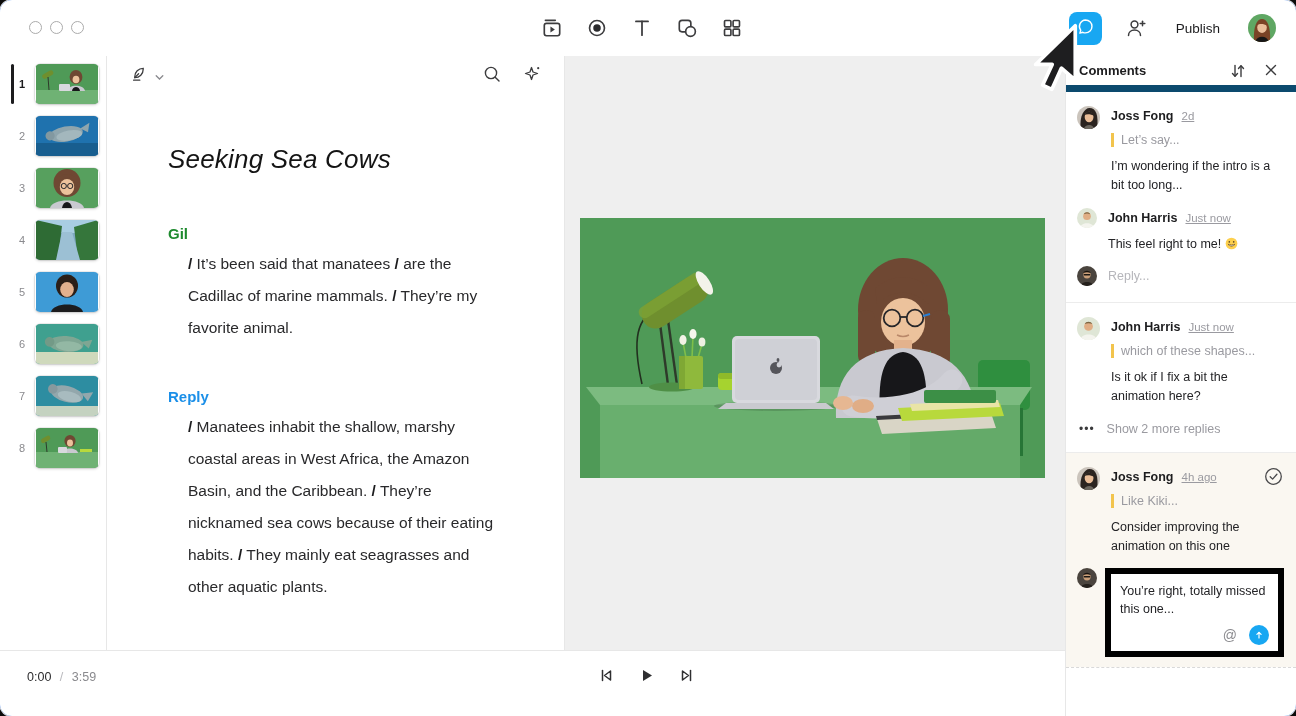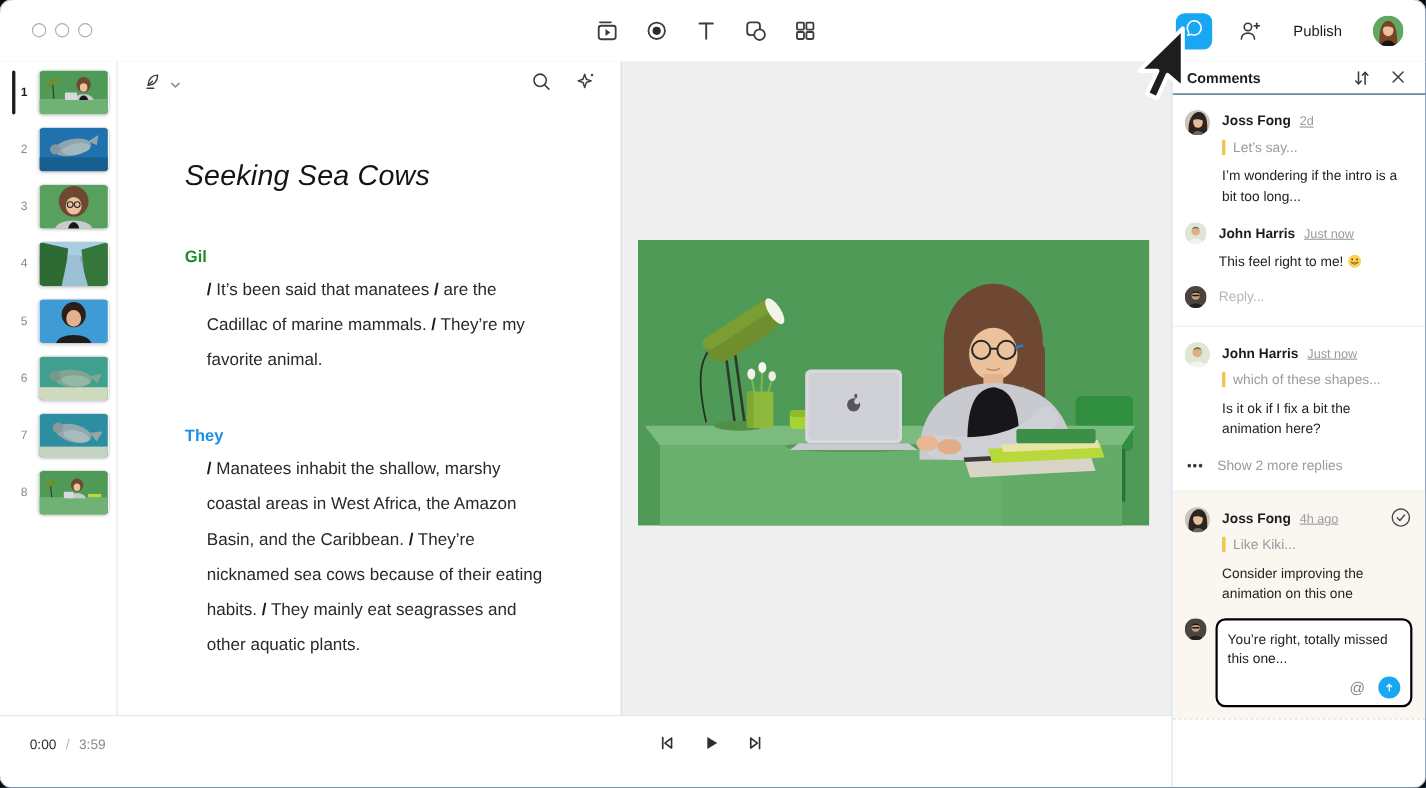--- a/index.html
+++ b/index.html
@@ -34,21 +34,21 @@
   .doc-title{font-size:26px;font-weight:500;color:#141414;letter-spacing:.2px;font-style:italic;}
   .block{width:336px;}
   .block .speaker{font-size:15px;font-weight:700;margin-bottom:6px;}
   .block .para{font-size:15.5px;line-height:32px;color:#29292b;margin-left:20px;}
   .block .para b{font-weight:700;color:#1c1c1e;}
   
   .canvas{position:absolute;left:565px;top:56px;width:500px;height:594px;background:#efefef;}
   .vframe{position:absolute;left:15px;top:162px;width:465px;height:260px;overflow:hidden;}
   
   .comments{position:absolute;left:1065px;top:56px;width:231px;height:660px;background:#fff;border-left:1px solid #e7e7e7;box-sizing:border-box;overflow:hidden;}
-  .cp-head{position:relative;height:29px;border-bottom:1px solid #0c4a6e;}
+  .cp-head{position:relative;height:29px;border-bottom:7px solid #0c4a6e;}
   .cp-title{position:absolute;left:13px;top:7px;font-size:13px;font-weight:700;color:#1c1c1e;}
   .sortbtn{position:absolute;right:48px;top:5px;}
   .closebtn{position:absolute;right:16px;top:5px;}
   .thread{position:relative;padding:14px 12px 10px 11px;}
   .thread.selected{background:#faf7f1;}
   .divider{height:1px;background:#ececec;}
   .divider.dashed{background:none;border-top:1px dashed #d9d9d9;height:0;}
   .comment{display:flex;gap:11px;margin-bottom:13px;}
   .cavatar{width:23px;height:23px;border-radius:50%;overflow:hidden;flex:none;}
   .cavatar.sm{width:20px;height:20px;}
@@ -60,21 +60,21 @@
   .cquote{border-left:3px solid #f2c44d;padding-left:7px;color:#9a9aa0;font-size:12.5px;margin:10px 0 0;}
   .cbody{font-size:12.5px;color:#232326;line-height:1.5;margin-top:10px;max-width:172px;}
   .cbody svg{vertical-align:-2px;}
   .replyrow{display:flex;gap:11px;align-items:center;margin:11px 0 6px;}
   .replyph{font-size:12.5px;color:#b6b6bb;}
   .morerow{display:flex;gap:12px;align-items:center;margin:16px 0 6px 2px;}
   .dots{font-size:12px;color:#3a3a3c;letter-spacing:1px;}
   .morelabel{font-size:12.5px;color:#9a9aa0;}
   .resolve{position:absolute;right:13px;top:14px;}
   .rinput{display:flex;gap:8px;margin-top:4px;}
-  .rbox{flex:1;border:2px solid #000000;border-radius:9px;background:#fff;padding:8px 9px 6px;min-height:52px;}
+  .rbox{flex:1;border:6px solid #000000;border-radius:0;background:#fff;padding:8px 9px 6px;min-height:52px;}
   .rtext{font-size:12.5px;color:#232326;line-height:1.45;}
   .rfoot{display:flex;justify-content:flex-end;align-items:center;gap:12px;margin-top:6px;}
   .at{font-size:14px;color:#8a8a8e;line-height:1;}
   .send{width:20px;height:20px;border-radius:50%;background:#18a7f2;display:flex;align-items:center;justify-content:center;}
   
   .bottombar{position:absolute;left:0;top:650px;width:1065px;height:66px;border-top:1px solid #e7e7e7;box-sizing:border-box;background:#fff;text-align:center;}
   .timewrap{position:absolute;left:27px;top:19px;font-size:12.5px;}
   .t-cur{color:#2c2c2e;}
   .t-sep{color:#b9b9bd;margin:0 5px;}
   .t-dur{color:#8a8a8e;}
@@ -342,21 +342,21 @@
       </div>
     </div>
     <div class="script-body">
       <div class="doc-title">Seeking Sea Cows</div>
       <div id="script-blocks">
           <div class="block" style="margin-top:50px">
             <div class="speaker" style="color:#1E8A2E">Gil</div>
             <div class="para"><b>/</b> It’s been said that manatees <b>/</b> are the Cadillac of marine mammals. <b>/</b> They’re my favorite animal.</div>
           </div>
           <div class="block" style="margin-top:44px">
-            <div class="speaker" style="color:#1B8FE8">They</div>
+            <div class="speaker" style="color:#1B8FE8">Reply</div>
             <div class="para"><b>/</b> Manatees inhabit the shallow, marshy coastal areas in West Africa, the Amazon Basin, and the Caribbean. <b>/</b> They’re nicknamed sea cows because of their eating habits. <b>/</b> They mainly eat seagrasses and other aquatic plants.</div>
           </div>
         </div>
     </div>
   </div>
 
   <div class="canvas">
     <div class="vframe">
       <svg width="465" height="260" viewBox="0 0 465 260">
         <rect width="465" height="260" fill="#4f9a57"></rect>

